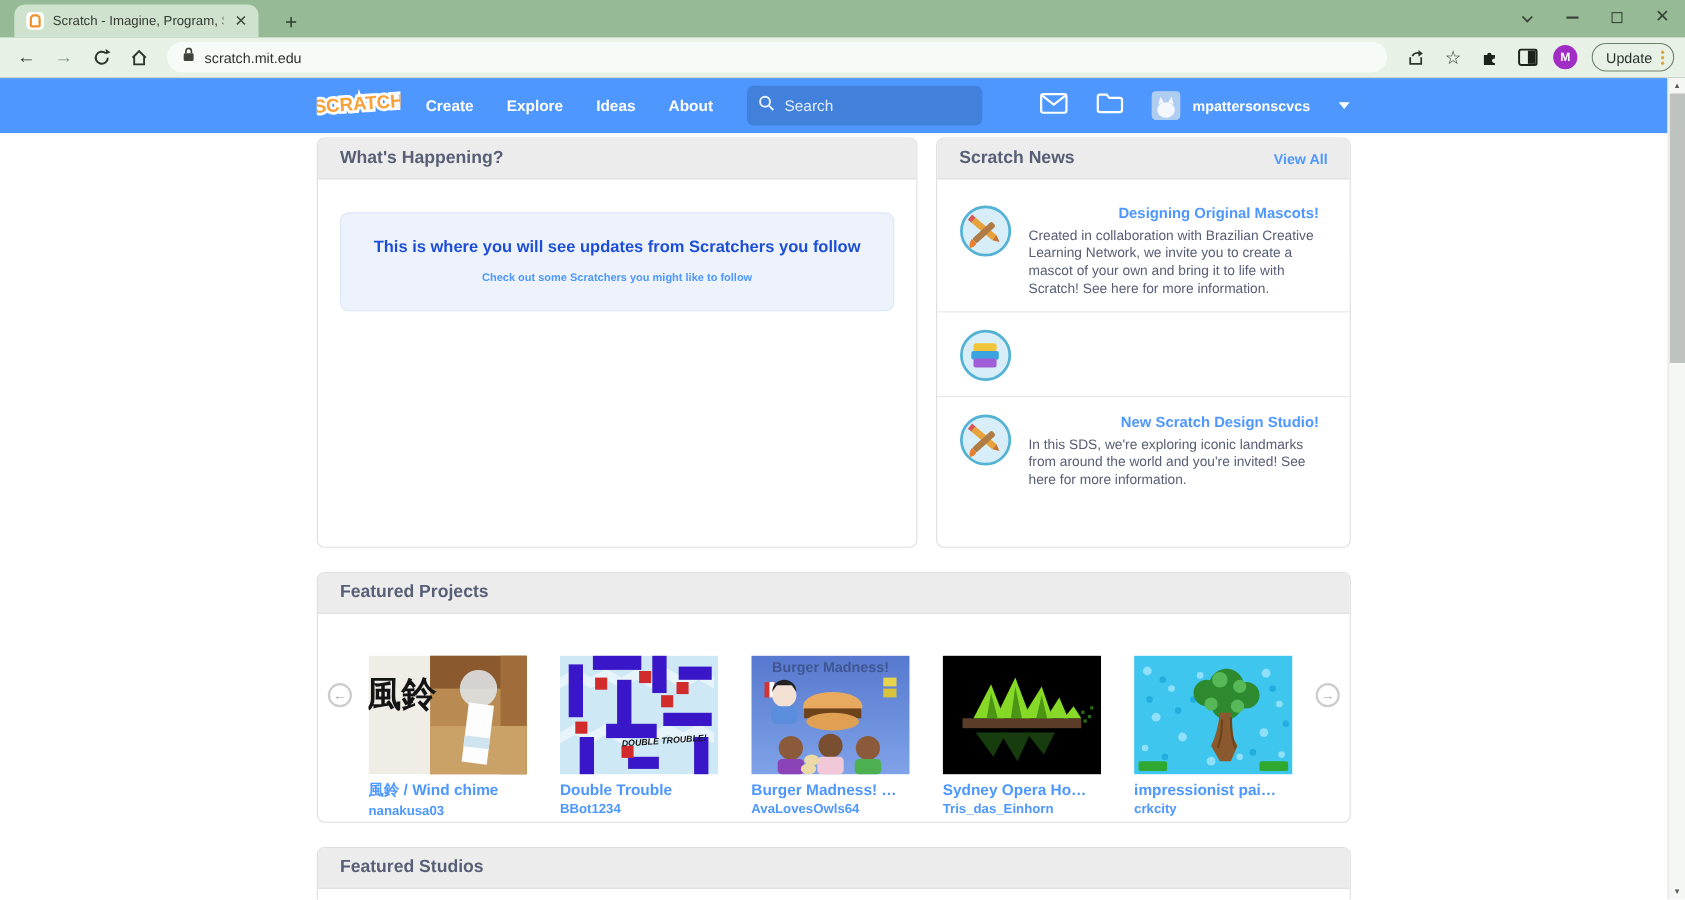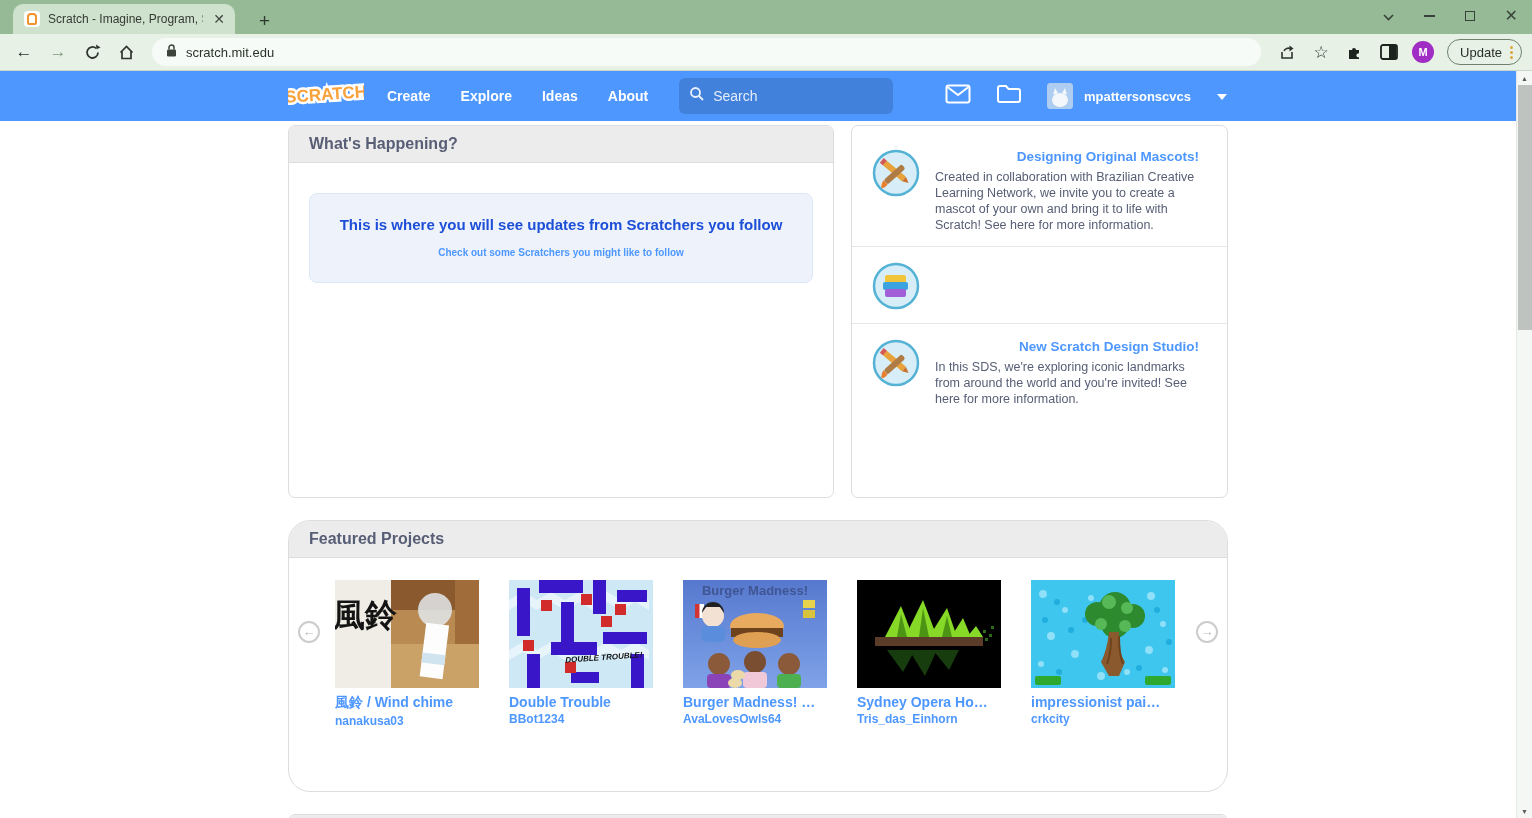--- a/index.html
+++ b/index.html
@@ -72,24 +72,24 @@
   .info-link { display:inline-block; margin-top:14px; font-size:10px; font-weight:bold; color:#4d97ff; }
 
   .news-item { padding:15px 20px 13px; display:flex; gap:15px; }
   .news-item.first { padding-top:23px; }
   .news-item + .news-item { border-top:1px solid #e6e6e6; }
   .news-icon { width:48px; height:48px; flex:none; }
   .news-title { font-size:13.5px; font-weight:bold; color:#4d97ff; margin-bottom:5px;text-align:right; }
   .news-body { font-size:12.5px; color:#575e75; line-height:1.28; width:264px; }
 
   .projects-box, .studios-box { margin-top:22px; position:relative; }
-  .projects-box { height:272px;border-radius:22px; }
+  .projects-box { height:228px; }
   .studios-box { height:60px; }
   .cards { display:flex; gap:30px; padding:22px 0 0 46px; }
-  .card { width:144px; flex:none; }
+  .card { width:144px; flex:none;margin-top:16px; }
   .thumb { width:144px; height:108px; display:block; }
   .card-title { font-size:14px; font-weight:bold; color:#4d97ff; margin-top:6px; white-space:nowrap; overflow:hidden; }
   .card-author { font-size:12px; font-weight:bold; color:#4d97ff; margin-top:2px; }
   .car-arrow { position:absolute; top:100px; width:22px; height:22px; border:2px solid #ccc; border-radius:50%;
                color:#b9b9b9; font-size:13px; line-height:18px; text-align:center; background:#fff; }
   .car-left { left:9px; } .car-right { right:9px; }
 
   .scrollbar { position:absolute; top:0; right:0; width:16px; height:747px; background:#f5f7f5;
                border-left:1px solid #e4e8e4; }
   .sb-btn { height:14px; display:flex; align-items:center; justify-content:center; font-size:7px; color:#565c56; }
@@ -234,20 +234,24 @@
           <div class="box-header">
             <span class="box-title">What's Happening?</span>
           </div>
           <div class="info-box">
             <div class="info-msg">This is where you will see updates from Scratchers you follow</div>
             <span class="info-link">Check out some Scratchers you might like to follow</span>
           </div>
         </div>
 
         <div class="box news-box">
+          <div class="box-header">
+            <span class="box-title">Scratch News</span>
+            <span class="view-all">View All</span>
+          </div>
 
           <div class="news-item first">
             <span class="news-icon">
               <svg width="48" height="48" viewBox="0 0 48 48">
                 <circle cx="24" cy="24" r="22" fill="#d7edf7" stroke="#54b2d4" stroke-width="2.5"></circle>
                 <g transform="rotate(40 24 24)">
                     <rect x="8" y="20.5" width="26" height="6" rx="1" fill="#e8a23c"></rect>
                     <polygon points="34,20.5 40,23.5 34,26.5" fill="#c9732e"></polygon>
                     <rect x="5" y="20.5" width="4" height="6" fill="#d45959"></rect>
                   </g>

